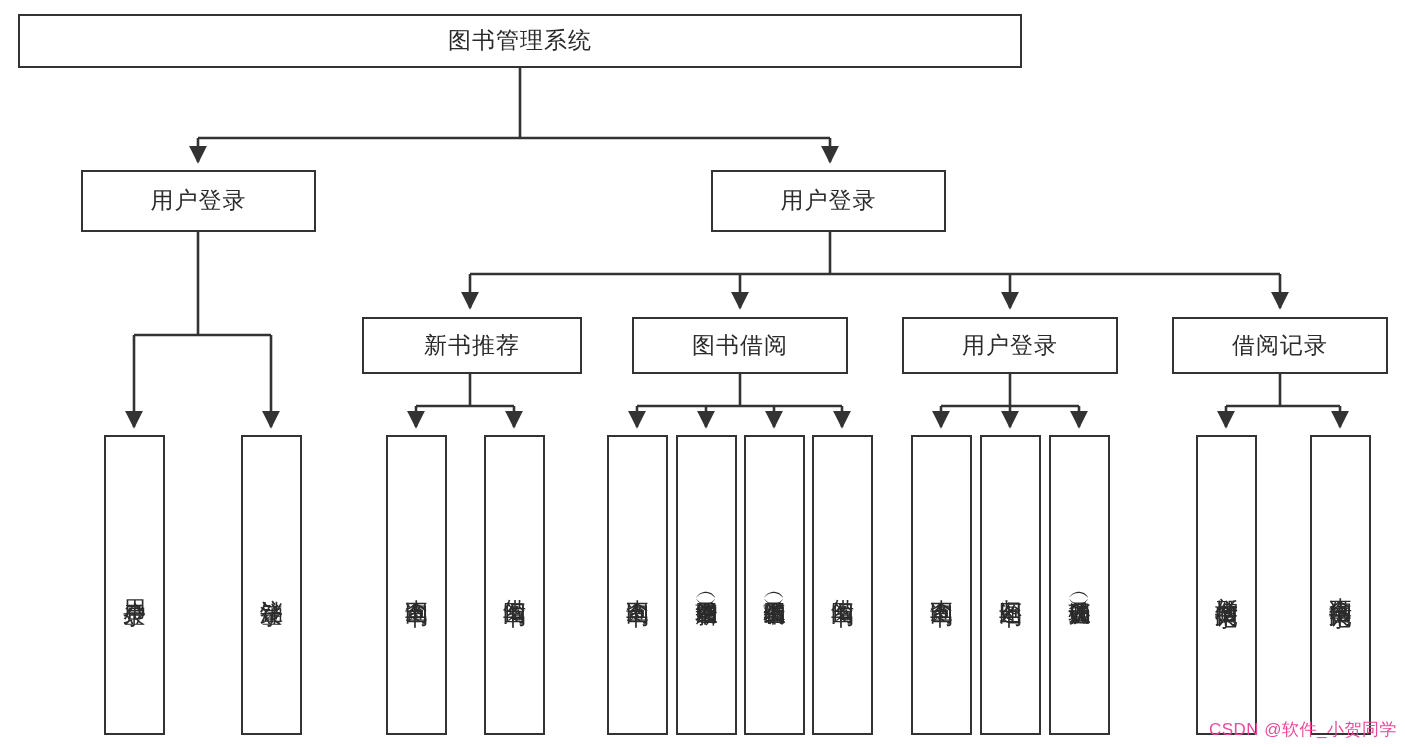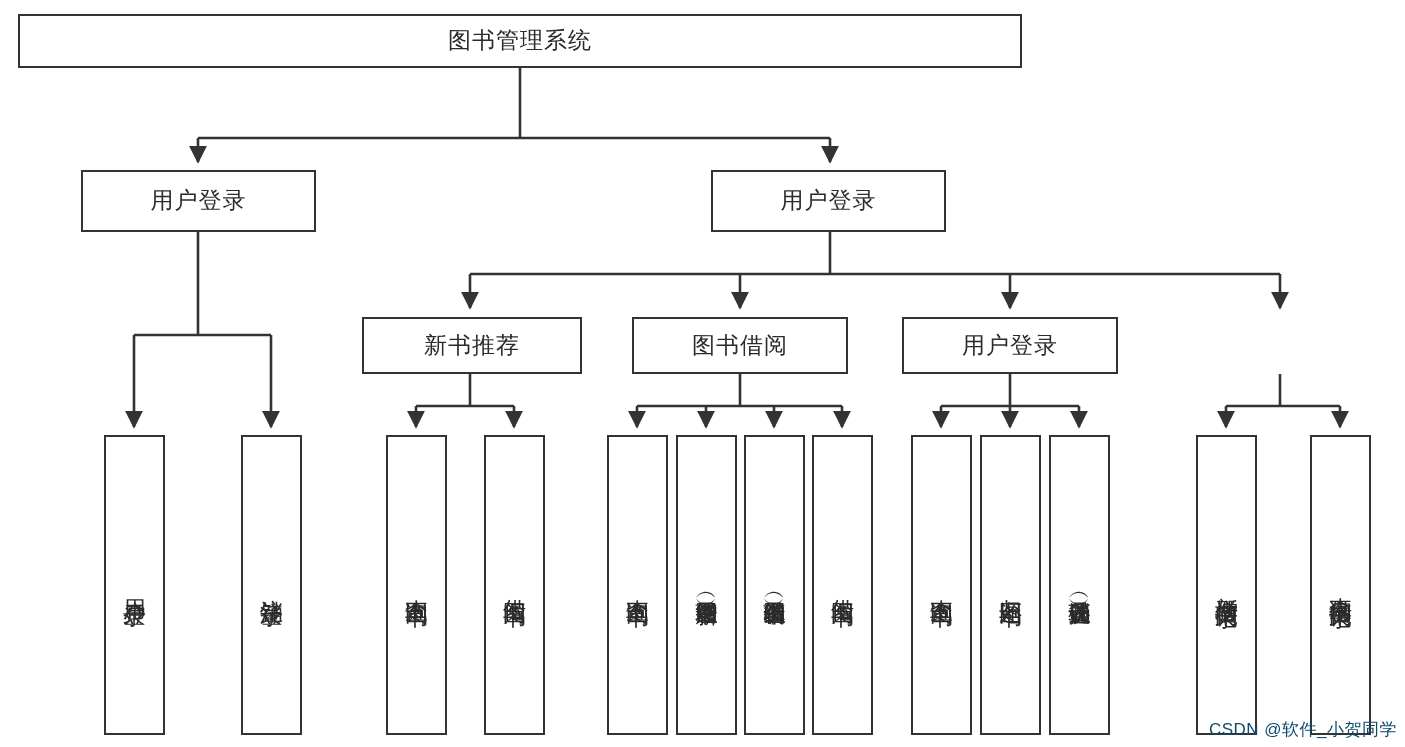--- a/index.html
+++ b/index.html
@@ -50,21 +50,21 @@
     top: 0;
     width: 1405px;
     height: 747px;
     pointer-events: none;
   }
   .watermark {
     position: absolute;
     right: 8px;
     bottom: 6px;
     font-size: 17px;
-    color: #0c4a6e;
+    color: #ec4899;
     letter-spacing: 0.5px;
     white-space: nowrap;
   }
 </style>
 </head>
 <body>
 
 <div id="canvas">
 
   <svg id="wires" viewBox="0 0 1405 747" xmlns="http://www.w3.org/2000/svg">
@@ -118,20 +118,21 @@
   </svg>
 
   <div class="node horiz" style="left:18px; top:14px; width:1004px; height:54px;">图书管理系统</div>
 
   <div class="node horiz" style="left:81px; top:170px; width:235px; height:62px;">用户登录</div>
   <div class="node horiz" style="left:711px; top:170px; width:235px; height:62px;">用户登录</div>
 
   <div class="node horiz" style="left:362px; top:317px; width:220px; height:57px;">新书推荐</div>
   <div class="node horiz" style="left:632px; top:317px; width:216px; height:57px;">图书借阅</div>
   <div class="node horiz" style="left:902px; top:317px; width:216px; height:57px;">用户登录</div>
+  <div class="node horiz" style="left:1172px; top:317px; width:216px; height:57px;">借阅记录</div>
 
   <div class="node vert" style="left:104px; top:435px; width:61px; height:300px;">用户登录</div>
   <div class="node vert" style="left:241px; top:435px; width:61px; height:300px;">注销登录</div>
 
   <div class="node vert" style="left:386px; top:435px; width:61px; height:300px;">查询图书</div>
   <div class="node vert" style="left:484px; top:435px; width:61px; height:300px;">借阅图书</div>
 
   <div class="node vert" style="left:607px; top:435px; width:61px; height:300px;">查询图书</div>
   <div class="node vert tight" style="left:676px; top:435px; width:61px; height:300px;">新增图书（管理员）</div>
   <div class="node vert tight" style="left:744px; top:435px; width:61px; height:300px;">编辑图书（管理员）</div>

